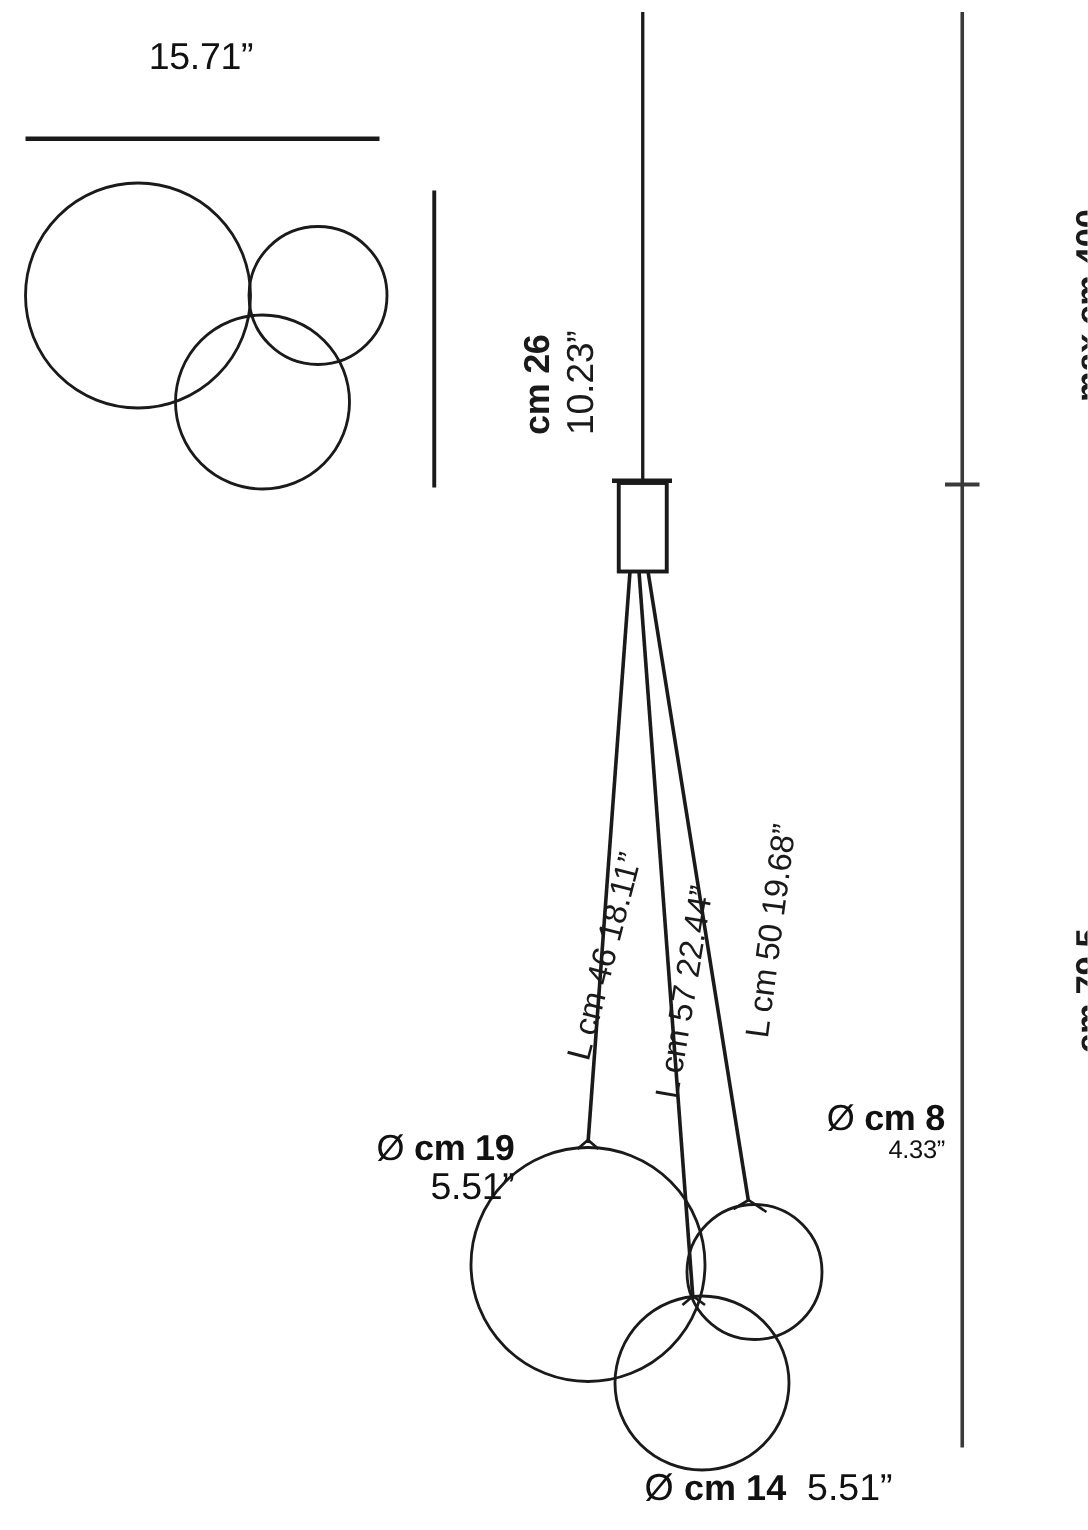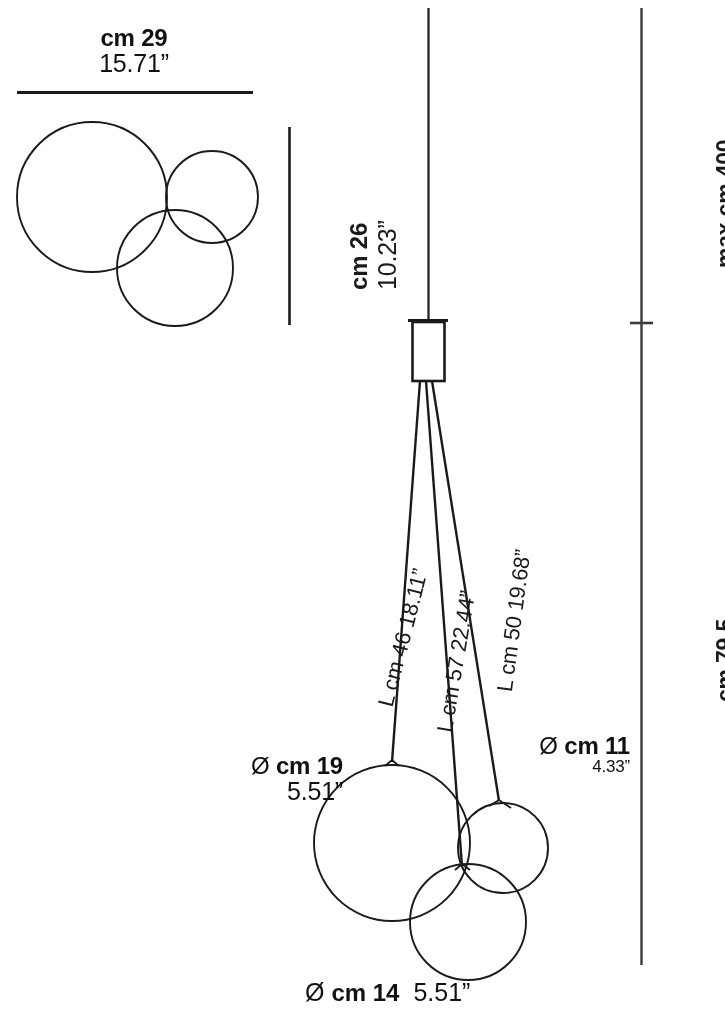--- a/index.html
+++ b/index.html
@@ -147,21 +147,21 @@
     width: 120px;
     text-align: right;
   }
   #label-dia-11 .row-top { font-size: 24px; }
   #label-dia-11 .row-bot { font-size: 17px; }
 
   #label-dia-14 {
     left: 305px;
     top: 979px;
     width: 290px;
-    text-align: left;
+    text-align: right;
     font-size: 24px;
   }
   #label-dia-14 .inline-strong { font-weight: 700; }
   #label-dia-14 .inline-light { font-weight: 400; font-size: 25px; }
 </style>
 </head>
 <body>
 
 <div id="drawing-root">
 
@@ -202,21 +202,20 @@
       <path d="M 489 806 L 499 800 L 511 808" stroke="#1a1a1a" stroke-width="1.8" fill="none"></path>
       <path d="M 455 870 L 462 864 L 470 870" stroke="#1a1a1a" stroke-width="1.8" fill="none"></path>
 
       <circle cx="392" cy="843" r="78" fill="#ffffff" fill-opacity="0" stroke="#1a1a1a" stroke-width="1.9"></circle>
       <circle cx="503" cy="848" r="45" fill="#ffffff" fill-opacity="0" stroke="#1a1a1a" stroke-width="1.9"></circle>
       <circle cx="468" cy="922" r="58" fill="#ffffff" fill-opacity="0" stroke="#1a1a1a" stroke-width="1.9"></circle>
     </g>
   </svg>
 
   <div class="lbl" id="label-width-top">
-    <span class="row-top">cm 29</span>
     <span class="row-bot">15.71”</span>
   </div>
 
   <div class="vert-stack" id="label-depth-topview">
     <span class="line1">cm 26</span>
     <span class="line2">10.23”</span>
   </div>
 
   <div class="vert-stack" id="label-max-drop">
     <span class="line1">max cm 400</span>
@@ -239,21 +238,21 @@
   <div class="cable-lbl" id="label-cable-right">
     <span class="light">L </span><span class="strong">cm 50</span><span class="light"> 19.68”</span>
   </div>
 
   <div class="lbl" id="label-dia-18">
     <span class="row-top"><span class="light">Ø </span><span class="strong">cm 19</span></span>
     <span class="row-bot">5.51”</span>
   </div>
 
   <div class="lbl" id="label-dia-11">
-    <span class="row-top"><span class="light">Ø </span><span class="strong">cm 11</span></span>
+    <span class="row-top"><span class="light">Ø </span><span class="strong">cm 8</span></span>
     <span class="row-bot">4.33”</span>
   </div>
 
   <div class="lbl" id="label-dia-14">
     <span class="inline-light">Ø </span><span class="inline-strong">cm 14</span><span class="inline-light">&nbsp;&nbsp;</span><span class="inline-light">5.51”</span>
   </div>
 
 </div>
 
 </body></html>

